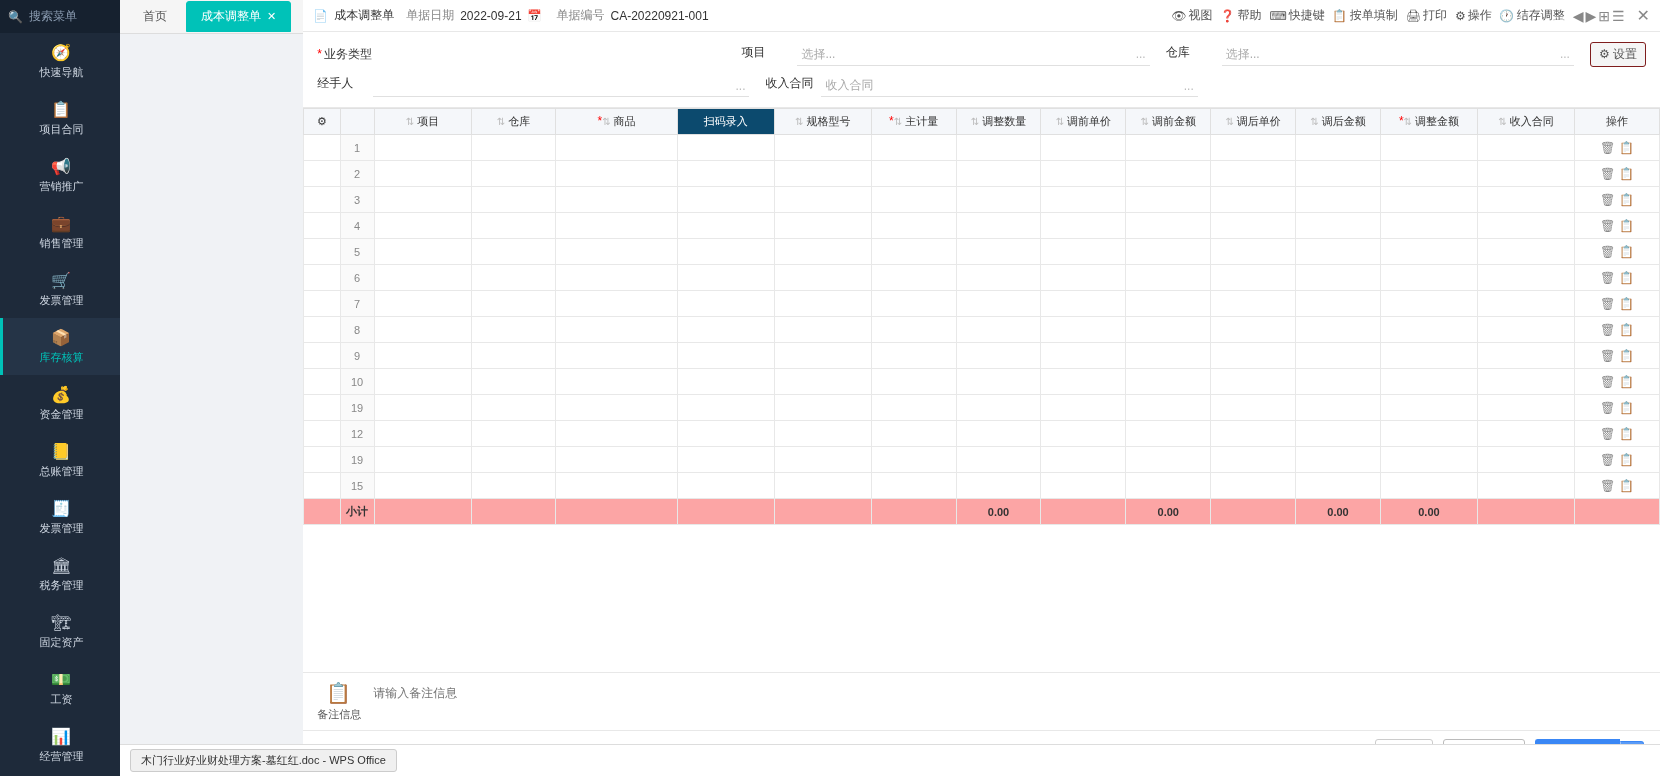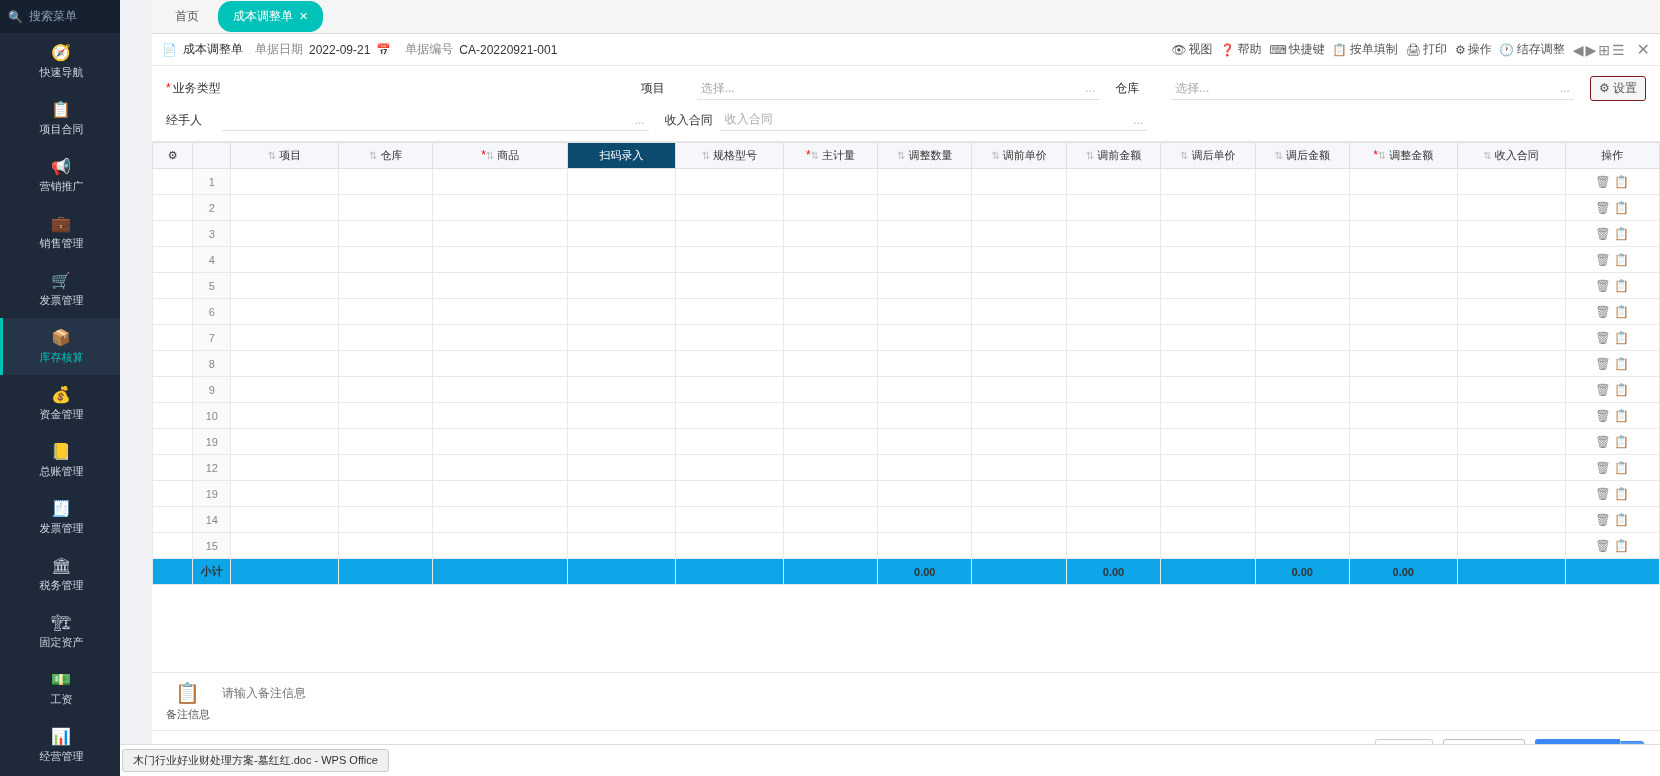--- a/index.html
+++ b/index.html
@@ -35,23 +35,22 @@
       border-left: 3px solid transparent;
     }
     .sidebar-item.active { background: #253447; border-left: 3px solid #00c2b8; color: #00c2b8; }
     .sidebar-item .icon { font-size: 16px; }
     .sidebar-item .label { font-size: 11px; text-align: center; }
 
     
     .main {
       flex: 1;
       display: flex;
-      flex-direction: column;
+      flex-direction: row;
       overflow: hidden;
-      padding-left: 32px;
     }
 
     
     .tabs {
       display: flex;
       background: #f5f5f5;
       border-bottom: 1px solid #ddd;
       align-items: center;
       padding: 0 8px;
       height: 34px;
@@ -63,21 +62,20 @@
       font-size: 12px;
       color: #555;
       border: 1px solid transparent;
       border-radius: 3px 3px 0 0;
       margin-right: 4px;
     }
     .tab.active {
       background: #00c2b8;
       color: #fff;
       border-color: #00c2b8;
-      border-radius: 13px;
     }
     .tab .close-btn {
       margin-left: 6px;
       font-size: 11px;
       cursor: pointer;
     }
 
     
     .doc-area {
       flex: 1;
@@ -128,21 +126,20 @@
       flex-shrink: 0;
       background: #fff;
     }
     .form-row {
       display: flex;
       align-items: center;
       gap: 16px;
     }
     .form-field {
       display: flex;
-      align-items: center;
       gap: 6px;
       flex: 1;
     }
     .form-label { color: #333; white-space: nowrap; min-width: 50px; }
     .form-label.required::before { content: '*'; color: red; margin-right: 2px; }
     .form-value {
       flex: 1;
       border-bottom: 1px solid #e0e0e0;
       padding: 2px 4px;
       min-height: 22px;
@@ -201,21 +198,21 @@
       font-size: 11px;
       height: 26px;
     }
     td.row-num { color: #888; background: #fafafa; }
     .sort-icon { color: #bbb; font-size: 10px; cursor: pointer; }
     .action-icons { display: flex; gap: 4px; justify-content: center; }
     .action-icon { cursor: pointer; color: #888; font-size: 12px; }
 
     
     .subtotal-row td {
-      background: #0ea5e9;
+      background: #fca5a5;
       font-weight: bold;
       color: #333;
     }
 
     
     .notes-area {
       border-top: 1px solid #e8e8e8;
       padding: 8px 14px;
       display: flex;
       gap: 8px;
@@ -254,21 +251,21 @@
       gap: 10px;
       flex-shrink: 0;
     }
     .taskbar {
       position: fixed;
       bottom: 0;
       left: 120px;
       right: 0;
       background: #fff;
       border-top: 1px solid #ddd;
-      padding: 4px 2px;
+      padding: 4px 10px;
       display: flex;
       align-items: center;
     }
     .taskbar-item {
       background: #f0f0f0;
       border: 1px solid #ccc;
       border-radius: 3px;
       padding: 3px 10px;
       font-size: 11px;
       color: #333;
@@ -786,43 +783,20 @@
               <td></td>
               <td>
                 <div class="action-icons">
                   <span class="action-icon">🗑</span>
                   <span class="action-icon">📋</span>
                 </div>
               </td>
             </tr>
             <tr>
               <td></td>
-              <td class="row-num">14</td>
-              <td></td>
-              <td></td>
-              <td></td>
-              <td></td>
-              <td></td>
-              <td></td>
-              <td></td>
-              <td></td>
-              <td></td>
-              <td></td>
-              <td></td>
-              <td></td>
-              <td></td>
-              <td>
-                <div class="action-icons">
-                  <span class="action-icon">🗑</span>
-                  <span class="action-icon">📋</span>
-                </div>
-              </td>
-            </tr>
-            <tr>
-              <td></td>
               <td class="row-num">15</td>
               <td></td>
               <td></td>
               <td></td>
               <td></td>
               <td></td>
               <td></td>
               <td></td>
               <td></td>
               <td></td>

